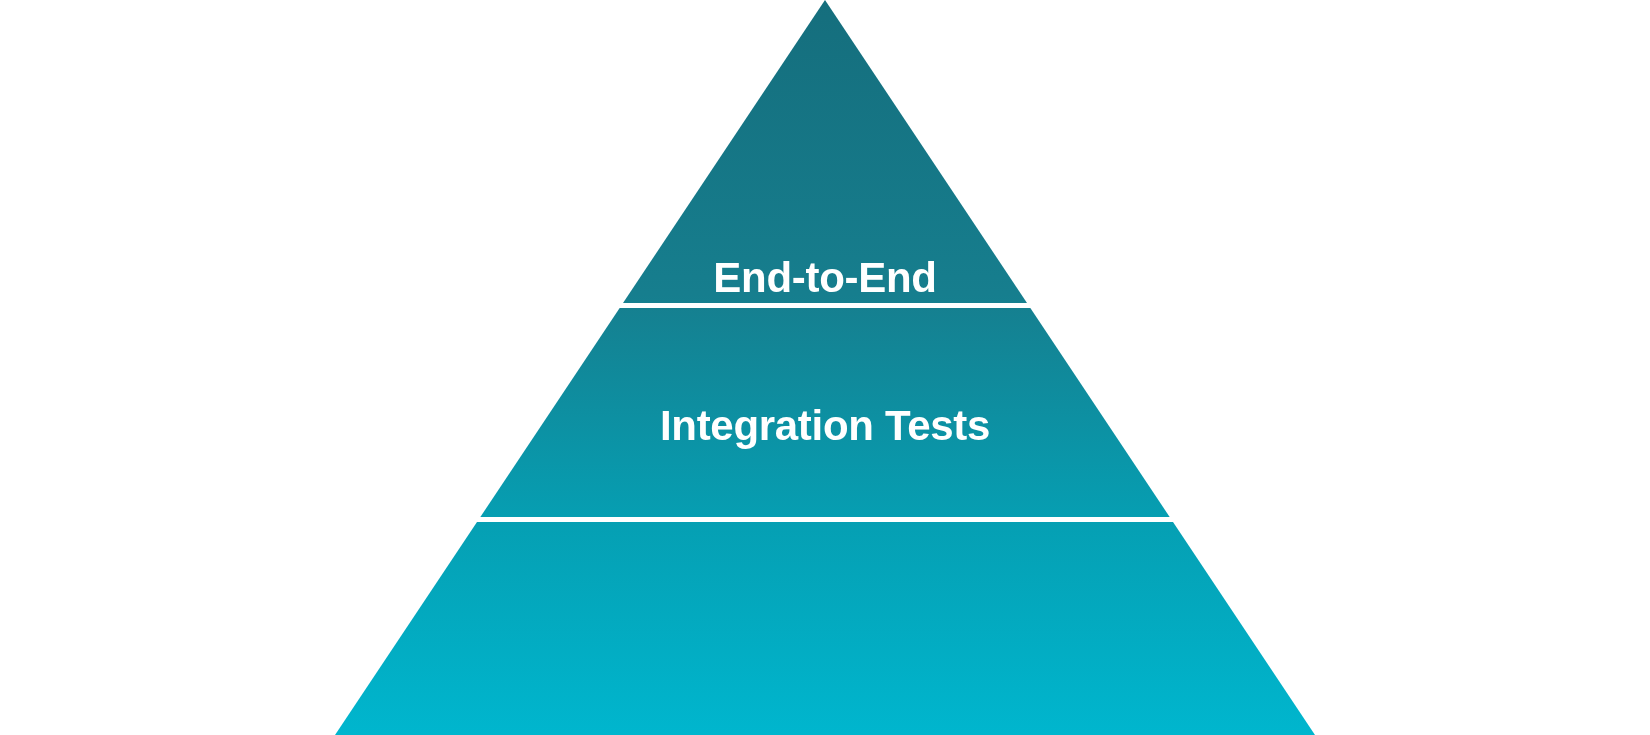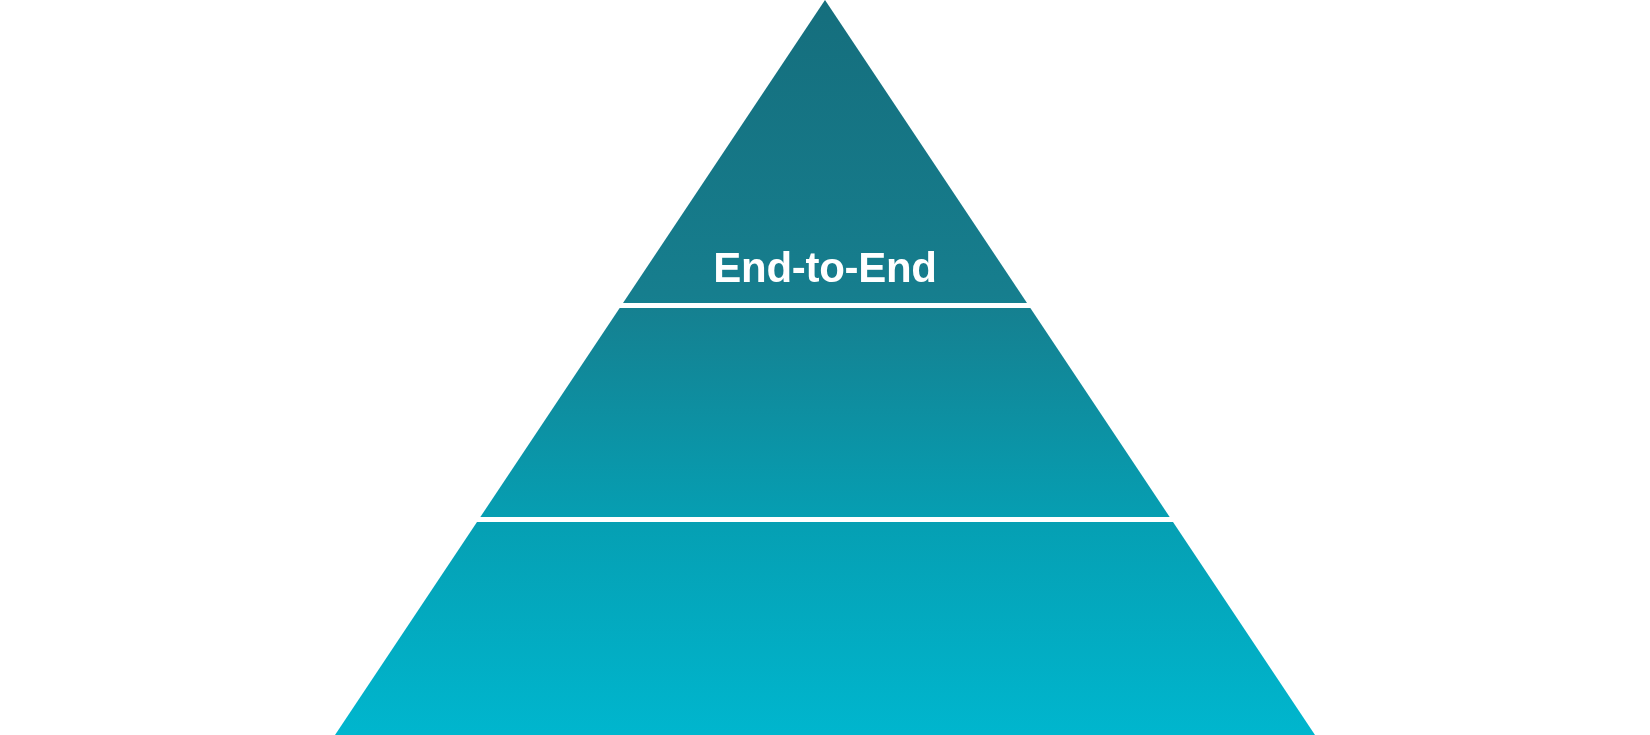--- a/index.html
+++ b/index.html
@@ -27,21 +27,21 @@
     transform: translate(-50%, -50%);
     color: #ffffff;
     font-family: "Liberation Sans", sans-serif;
     font-weight: 700;
     font-size: 42px;
     line-height: 1;
     letter-spacing: -0.3px;
     white-space: nowrap;
     text-align: center;
   }
-  .tier-label.tier-1 { top: 268px; }
+  .tier-label.tier-1 { top: 278px; }
   .tier-label.tier-2 { top: 426px; }
   .tier-label.tier-3 { top: 643px; }
 </style>
 </head>
 <body>
 
 <div class="stage">
 
   <svg class="pyramid-svg" viewBox="0 0 1650 735" xmlns="http://www.w3.org/2000/svg">
     <defs>
@@ -55,15 +55,16 @@
 
     <polygon points="825,0 1315,735 335,735" fill="url(#pyrGrad)"></polygon>
 
     <rect x="0" y="303" width="1650" height="5" fill="#ffffff"></rect>
 
     <rect x="0" y="517" width="1650" height="5" fill="#ffffff"></rect>
   </svg>
 
   <div class="tier-label tier-1">End-to-End</div>
 
+  <div class="tier-label tier-2">Integration Tests</div>
 
 
 </div>
 
 </body></html>

